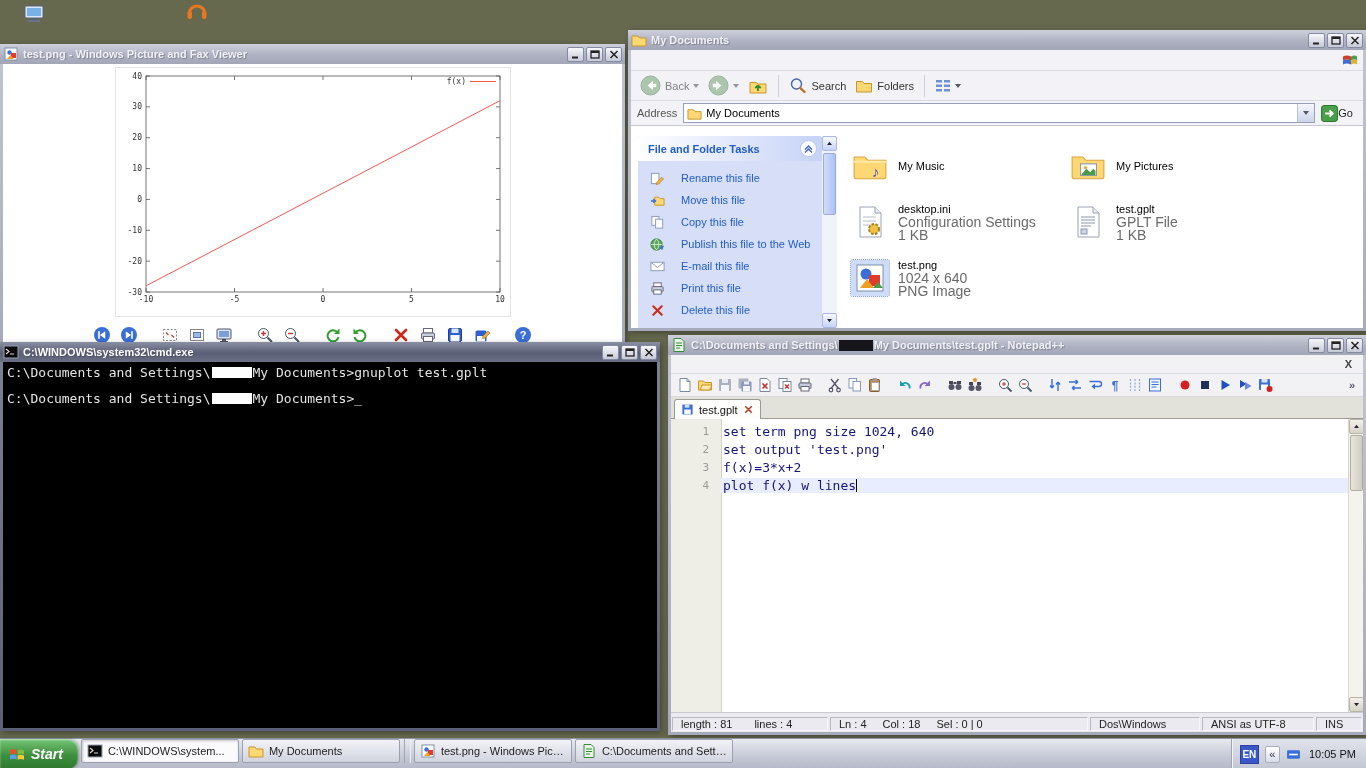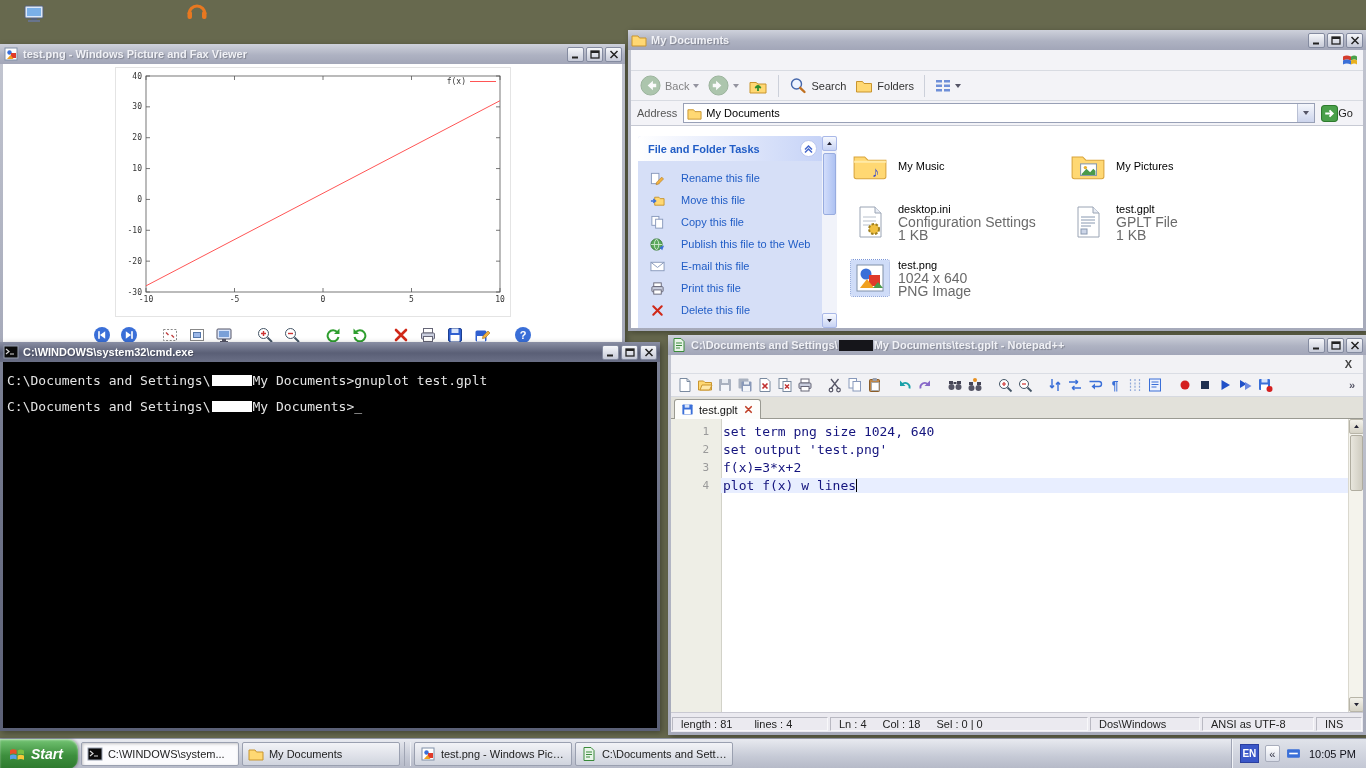--- a/index.html
+++ b/index.html
@@ -62,21 +62,21 @@
 .file-area{flex:1;padding:2px 0 0 14px;display:grid;grid-template-columns:218px 218px;grid-auto-rows:56px;align-content:start}
 .file-item{display:flex;align-items:center;gap:9px;cursor:default}
 .icon34{width:38px;height:36px;flex:0 0 38px;padding:1px;border-radius:2px}
 .file-item.selected .icon34{background:#cfdcf8;outline:1px dotted #7a96d8}
 .file-text{display:flex;flex-direction:column;line-height:13px}
 .file-name{color:#000}
 .file-item.bold .file-name,.file-item.bold .file-detail{font-weight:normal}
 .file-detail{color:#6a6a6a;font-size:14px}
 
 
-.cmd-body{flex:1;background:#000;padding:12px 4px;font-family:"DejaVu Sans Mono",monospace;font-size:13px;line-height:13px;color:#e4e4e4}
+.cmd-body{flex:1;background:#000;padding:4px 4px;font-family:"DejaVu Sans Mono",monospace;font-size:13px;line-height:13px;color:#e4e4e4}
 .cmd-line{white-space:pre;min-height:13px}
 .redact-light{display:inline-block;width:40px;height:11px;background:#fefefe;vertical-align:-1px;margin:0 1px}
 .cmd-cursor{animation:cblink 1s steps(2) infinite}
 @keyframes cblink{50%{opacity:0}}
 
 
 .np-menubar{height:19px;flex:0 0 19px;display:flex;align-items:center;padding:0 4px;background:#f2f2f5;border-bottom:1px solid #dadde4;color:#222}
 .np-menu-item{padding:2px 6px}
 .np-close-x{margin-left:auto;color:#444;font-weight:bold;padding:0 7px;cursor:pointer}
 .np-toolbar{height:23px;flex:0 0 23px;display:flex;align-items:center;gap:3px;padding:0 5px;background:#f2f2f5;border-bottom:1px solid #d6d9e0}
@@ -94,21 +94,21 @@
 .code{flex:1;font-size:13px;color:#14147e;white-space:pre;padding-left:2px}
 .code-line.current .code{background:#e8eeff}
 .code-line.current .code::after{content:"";display:inline-block;width:1px;height:13px;background:#000;vertical-align:-2px;animation:cblink 1s steps(2) infinite}
 .np-scroll{position:absolute;right:0;top:0;bottom:0;width:15px;background:#f4f3ec;border-left:1px solid #dad8ce}
 .np-scroll .sc-thumb{top:16px;height:56px;background:linear-gradient(90deg,#e8e6dd,#cfccc0);border:1px solid #b0ada0}
 .np-status{height:20px;flex:0 0 20px;display:flex;background:#ebeaf0;border-top:1px solid #c9c9d2;color:#222;align-items:flex-end}
 .st-seg{display:flex;align-items:center;padding:0 8px;border:1px solid;border-color:#b9b9c2 #f8f8fa #f8f8fa #b9b9c2;margin:1px;gap:22px;white-space:nowrap;overflow:hidden}
 .st-1{flex:1}.st-2{width:258px;flex:0 0 258px}.st-3{width:110px;flex:0 0 110px}.st-4{width:112px;flex:0 0 112px}.st-5{width:46px;flex:0 0 46px}
 
 
-.taskbar{position:absolute;left:0;bottom:0;width:1366px;height:30px;background:linear-gradient(#e8eaf0,#c6cad6 60%,#b6bac8);border-top:1px solid #8f94a4;display:flex;align-items:center;z-index:50}
+.taskbar{position:absolute;left:0;bottom:0;width:1366px;height:30px;background:linear-gradient(#e8eaf0,#c6cad6 60%,#b6bac8);border-top:1px solid #8f94a4;display:flex;align-items:flex-start;z-index:50}
 .start-btn{height:30px;padding:0 15px 0 8px;display:flex;align-items:center;gap:5px;background:linear-gradient(#74c574,#3d8f3d 55%,#2e792e);border-radius:0 10px 10px 0;color:#fff;font-weight:bold;font-style:italic;font-size:14px;box-shadow:inset 0 1px 2px rgba(255,255,255,.55),1px 0 3px rgba(0,0,0,.3);cursor:pointer}
 .start-btn .ic{width:18px;height:18px}
 .task-btn{width:158px;height:24px;margin-left:3px;display:flex;align-items:center;gap:5px;padding:0 5px;background:linear-gradient(#f2f3f7,#d0d4de);border:1px solid #9aa0b0;border-radius:2px;color:#222;overflow:hidden;white-space:nowrap;cursor:pointer}
 .task-btn .ic{flex:0 0 16px;width:16px;height:16px}
 .tbtn-label{overflow:hidden;text-overflow:ellipsis}
 .task-btn.active{background:#fbfbfd;box-shadow:inset 1px 1px 3px rgba(0,0,0,.22)}
 .tk-div{width:7px;height:24px;margin-left:4px;border-left:1px solid #a0a5b4;border-right:1px solid #eef0f5}
 .tray{margin-left:auto;height:30px;display:flex;align-items:center;gap:6px;padding:0 10px 0 8px;background:linear-gradient(#e0e3ea,#c3c7d4);border-left:1px solid #9fa4b4;box-shadow:inset 1px 0 0 #f2f4f8}
 .lang-box{width:19px;height:19px;background:#3a57c8;color:#fff;font-weight:bold;font-size:10px;display:flex;align-items:center;justify-content:center;border:1px solid #2a3fa0;cursor:pointer}
 .tray-chev{font-size:11px;color:#334;background:linear-gradient(#ffffff,#d8dce8);border:1px solid #a8adbc;border-radius:2px;width:15px;height:17px;display:flex;align-items:center;justify-content:center;cursor:pointer}

